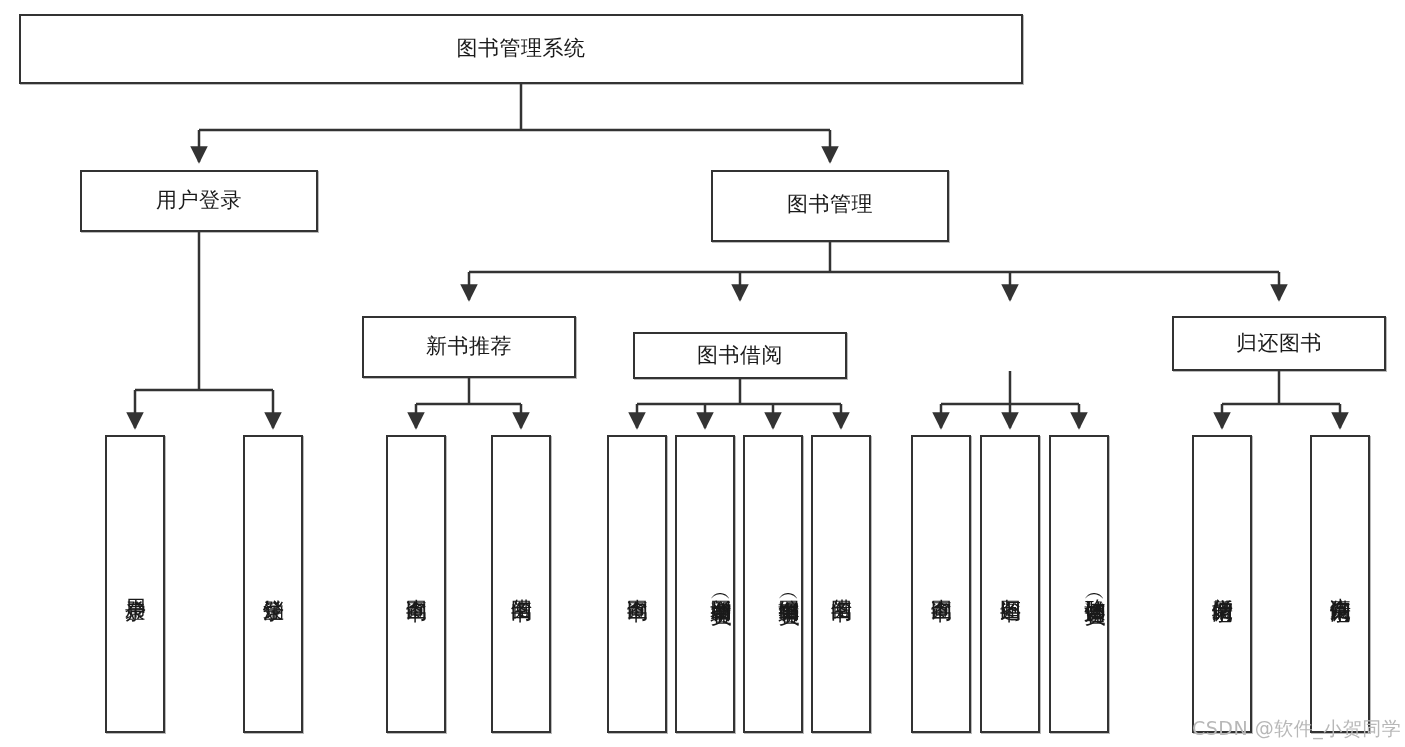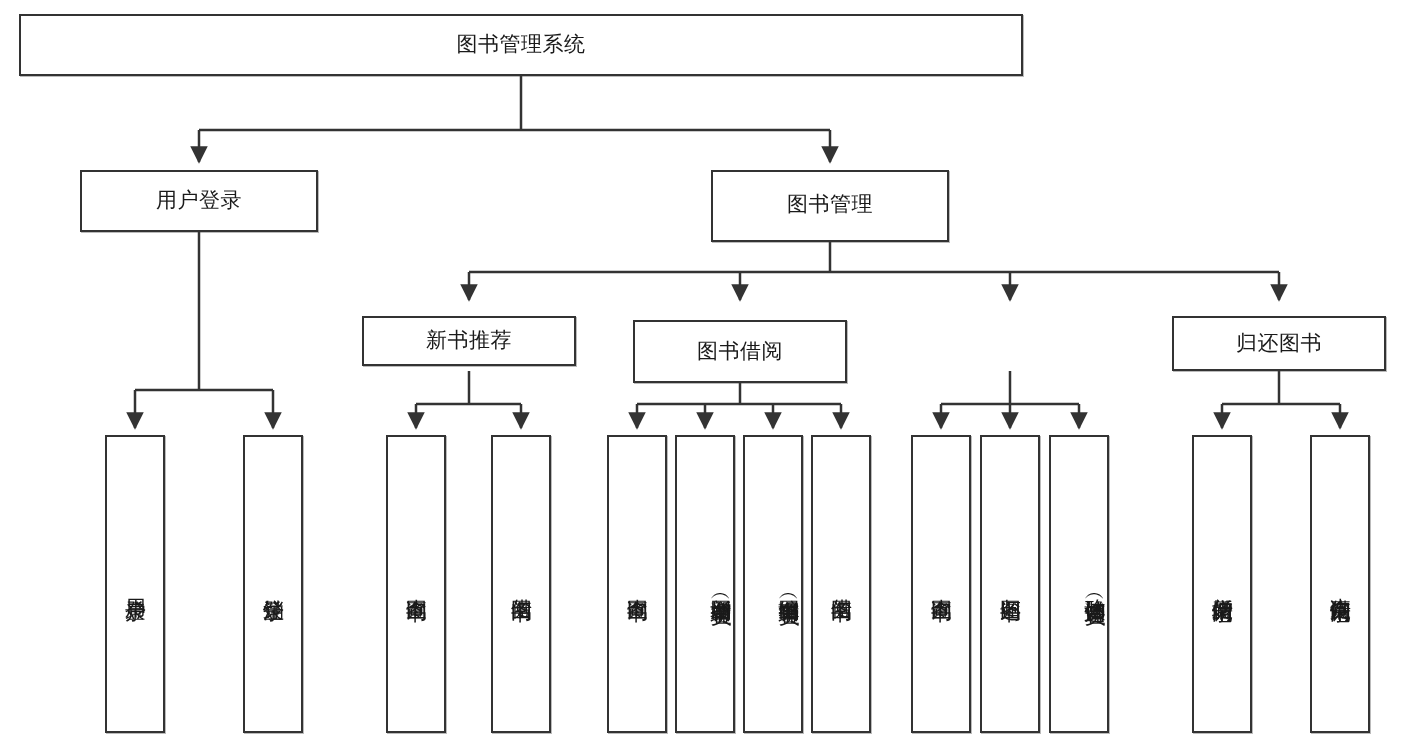--- a/index.html
+++ b/index.html
@@ -124,37 +124,37 @@
       <path d="M 1010 404 L 1010 428" marker-end="url(#arrow)"></path>
       <path d="M 1079 404 L 1079 428" marker-end="url(#arrow)"></path>
 
       <path d="M 1279 371 L 1279 404"></path>
       <path d="M 1222 404 L 1340 404"></path>
       <path d="M 1222 404 L 1222 428" marker-end="url(#arrow)"></path>
       <path d="M 1340 404 L 1340 428" marker-end="url(#arrow)"></path>
     </g>
   </svg>
 
-  <div class="node-box" style="left:19px; top:14px; width:1004px; height:62px;font-family:Liberation Serif, serif;">
+  <div class="node-box" style="left:19px; top:14px; width:1004px; height:70px;font-family:Liberation Serif, serif;">
     <div class="node-label-h">图书管理系统</div>
   </div>
 
   <div class="node-box" style="left:80px; top:170px; width:238px; height:62px;">
     <div class="node-label-h">用户登录</div>
   </div>
 
   <div class="node-box" style="left:711px; top:170px; width:238px; height:72px;font-family:Liberation Mono, monospace;">
     <div class="node-label-h">图书管理</div>
   </div>
 
-  <div class="node-box" style="left:362px; top:316px; width:214px; height:50px;">
+  <div class="node-box" style="left:362px; top:316px; width:214px; height:62px;">
     <div class="node-label-h">新书推荐</div>
   </div>
 
-  <div class="node-box" style="left:633px; top:320px; width:214px; height:63px;">
+  <div class="node-box" style="left:633px; top:332px; width:214px; height:47px;">
     <div class="node-label-h">图书借阅</div>
   </div>
 
 
   <div class="node-box" style="left:1172px; top:316px; width:214px; height:55px;">
     <div class="node-label-h">归还图书</div>
   </div>
 
   <div class="node-box" style="left:105px; top:435px; width:60px; height:298px;">
     <div class="node-label-v">用户登录</div>
@@ -193,14 +193,15 @@
     <div class="node-label-v">确认归还（管理员）</div>
   </div>
 
   <div class="node-box" style="left:1192px; top:435px; width:60px; height:298px;">
     <div class="node-label-v">新增借阅记录</div>
   </div>
   <div class="node-box" style="left:1310px; top:435px; width:60px; height:298px;">
     <div class="node-label-v">查询借阅记录</div>
   </div>
 
+  <div class="watermark" style="left:1192px; top:716px;">CSDN @软件_小贺同学</div>
 
 </div>
 
 </body></html>

